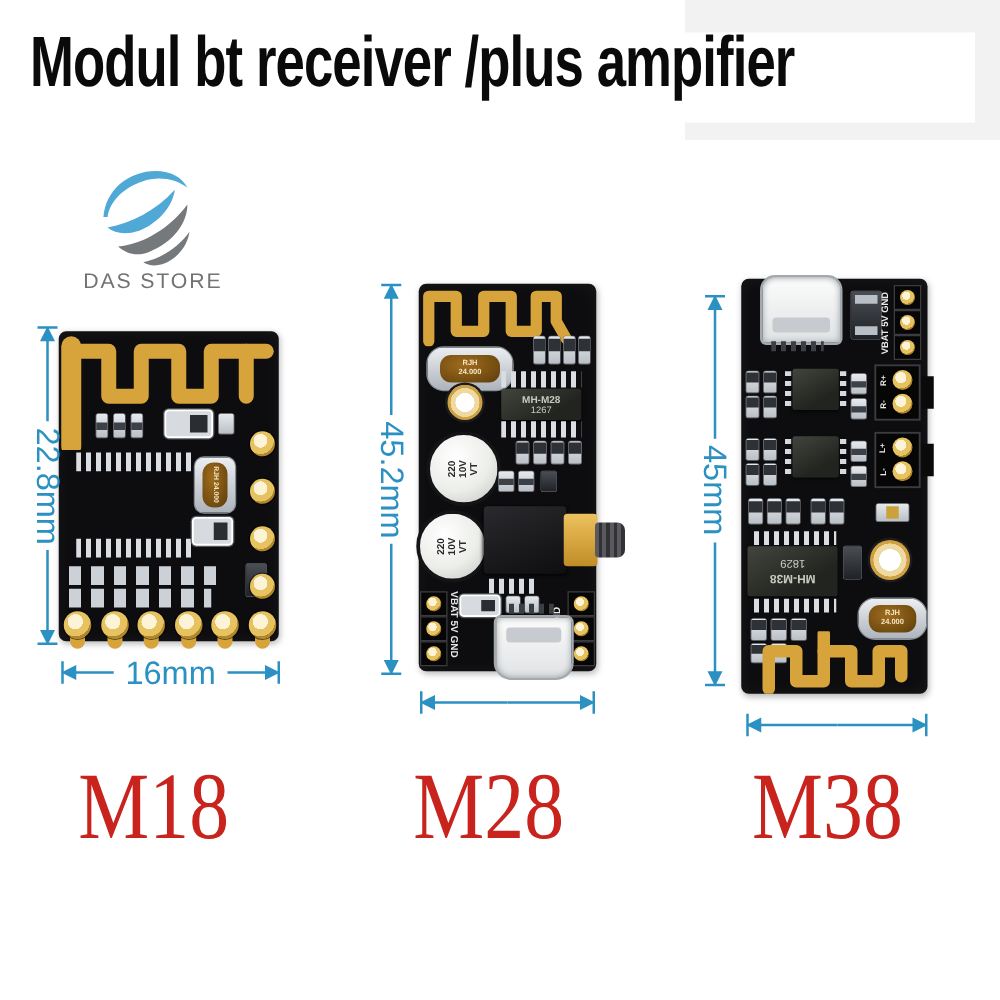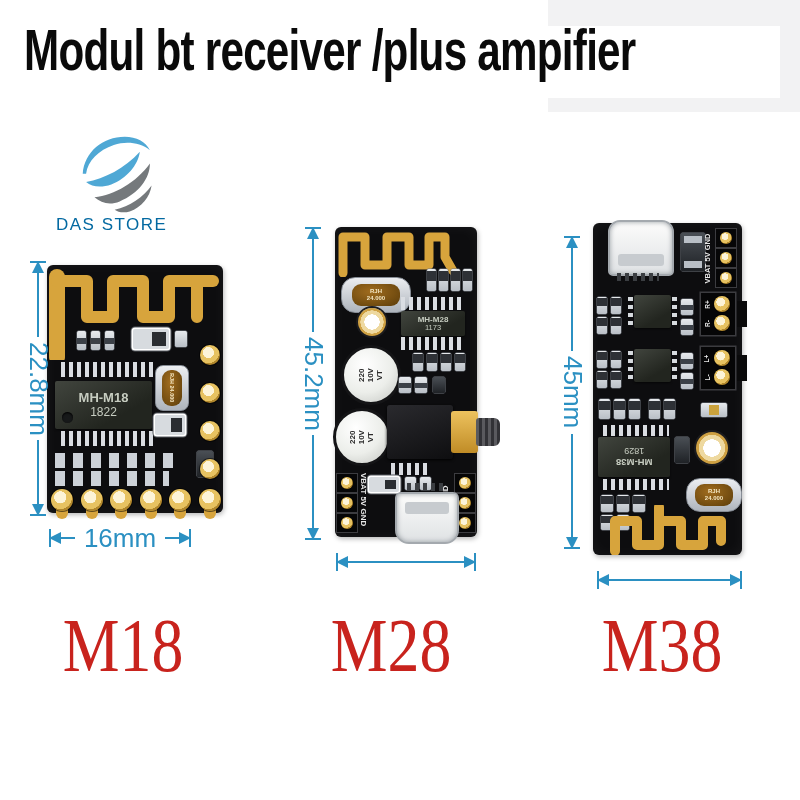--- a/index.html
+++ b/index.html
@@ -11,22 +11,22 @@
           font-family:"Liberation Sans",sans-serif;}
   .abs{position:absolute;}
   
   .shade{position:absolute;left:548px;top:0;width:252px;height:112px;background:#f2f2f3;}
   .title-box{position:absolute;left:0;top:26px;width:780px;height:72px;background:#ffffff;}
   
   .title{position:absolute;left:24px;top:18px;font-size:57px;font-weight:bold;
          letter-spacing:-1px;color:#0a0a0a;white-space:nowrap;
          transform:scaleX(.74);transform-origin:0 50%;line-height:1.15;}
   
-  .store-name{position:absolute;left:56px;top:215px;width:122px;text-align:left;
-              font-size:17px;letter-spacing:1.5px;color:#0369a1;}
+  .store-name{position:absolute;left:56px;top:215px;width:122px;text-align:right;
+              font-size:17px;letter-spacing:1.5px;color:#737373;}
   
   .board{position:absolute;background:var(--pcb);border-radius:6px;
          box-shadow:inset 0 0 14px rgba(255,255,255,.05),1px 2px 5px rgba(0,0,0,.28);}
   .smd{position:absolute;background:linear-gradient(180deg,#e7eaed,#b9bfc6);
        border-radius:1.5px;box-shadow:0 0 0 .5px #70767e;}
   .smd.topband::after{content:"";position:absolute;left:0;right:0;top:8%;height:45%;background:#2e3136;}
   .smd.midband::after{content:"";position:absolute;left:0;right:0;top:36%;height:30%;background:#3c4148;}
   .smd.dark{background:linear-gradient(180deg,#4a4f55,#1f2226);}
   .smd.goldmid::after{content:"";position:absolute;left:30%;right:30%;top:12%;bottom:12%;background:#caa23c;}
   .bracket{position:absolute;background:#d7dbdf;box-shadow:0 0 0 1.5px #fff,0 0 0 2.5px #55595e;border-radius:2px;}
@@ -111,25 +111,20 @@
       <path d="M150,16 H166" stroke="#d7a43c" stroke-width="12" fill="none" stroke-linecap="round"></path>
     </svg>
     <div class="smd midband" style="left:30px;top:66px;width:9px;height:19px"></div>
     <div class="smd midband" style="left:44px;top:66px;width:9px;height:19px"></div>
     <div class="smd midband" style="left:58px;top:66px;width:9px;height:19px"></div>
     <div class="bracket" style="left:86px;top:64px;width:36px;height:20px">
         <div class="bdot"></div>
       </div>
     <div class="smd" style="left:128px;top:66px;width:12px;height:16px"></div>
     <div class="pinrow" style="left:14px;top:97px;width:92px;height:15px"></div>
-    <div class="chip" style="left:8px;top:116px;width:97px;height:48px">
-      <div style="font-size:13px;font-weight:bold">MH-M18</div>
-      <div style="font-size:12px">1822</div>
-      <div class="dimple"></div>
-    </div>
     <div class="pinrow" style="left:14px;top:166px;width:92px;height:15px"></div>
     <div class="xtal" style="left:108px;top:100px;width:32px;height:44px;border-radius:8px">
       <div class="core vtext" style="width:20px;height:36px;font-size:5.5px">RJH 24.000</div>
     </div>
     <div class="bracket" style="left:108px;top:150px;width:30px;height:20px">
         <div class="bdot"></div>
       </div>
     <div class="resrow" style="left:8px;top:188px;width:124px;height:15px"></div>
     <div class="resrow" style="left:8px;top:206px;width:114px;height:15px"></div>
     <div class="smd dark" style="left:150px;top:186px;width:16px;height:26px"></div>
@@ -151,21 +146,21 @@
     <div class="goldc" style="left:152px;top:224px;width:22px;height:22px"></div>
   </div>
 
   <div class="vdim" style="left:27px;top:261px;height:255px">
     <div class="tick"></div>
     <div class="seg a-up"></div>
     <div class="vlabel">22.8mm</div>
     <div class="seg a-down"></div>
     <div class="tick"></div>
   </div>
-  <div class="hdim" style="left:49px;top:525px;width:142px">
+  <div class="hdim" style="left:49px;top:525px;width:175px">
     <div class="tick"></div>
     <div class="seg a-left"></div>
     <div class="hlabel">16mm</div>
     <div class="seg a-right"></div>
     <div class="tick"></div>
   </div>
 
   <div class="board" style="left:335px;top:227px;width:142px;height:310px">
     <svg class="abs" style="left:0;top:0;width:142px;height:50px" viewBox="0 0 142 50">
       <path d="M8,46 V10 H30 V38 H52 V10 H74 V38 H94 V10 H110 V30 L118,44" stroke="#d7a43c" stroke-width="9" fill="none" stroke-linecap="round" stroke-linejoin="round"></path>
@@ -177,21 +172,21 @@
     <div class="xtal" style="left:6px;top:50px;width:68px;height:34px">
       <div class="core" style="width:48px;height:22px;font-size:6px">
         <div>RJH</div>
         <div>24.000</div>
       </div>
     </div>
     <div class="hole" style="left:23px;top:81px;width:28px;height:28px"></div>
     <div class="pinrow" style="left:66px;top:70px;width:64px;height:13px"></div>
     <div class="chip" style="left:66px;top:84px;width:64px;height:25px">
       <div style="font-size:8px;font-weight:bold">MH-M28</div>
-      <div style="font-size:7.5px">1173</div>
+      <div style="font-size:7.5px">1267</div>
     </div>
     <div class="pinrow" style="left:66px;top:110px;width:64px;height:13px"></div>
     <div class="cap" style="left:6px;top:118px;width:54px;height:54px">
       <div class="ct">
         <div>220</div>
         <div>10V</div>
         <div>VT</div>
       </div>
     </div>
     <div class="smd topband" style="left:78px;top:126px;width:10px;height:18px"></div>

